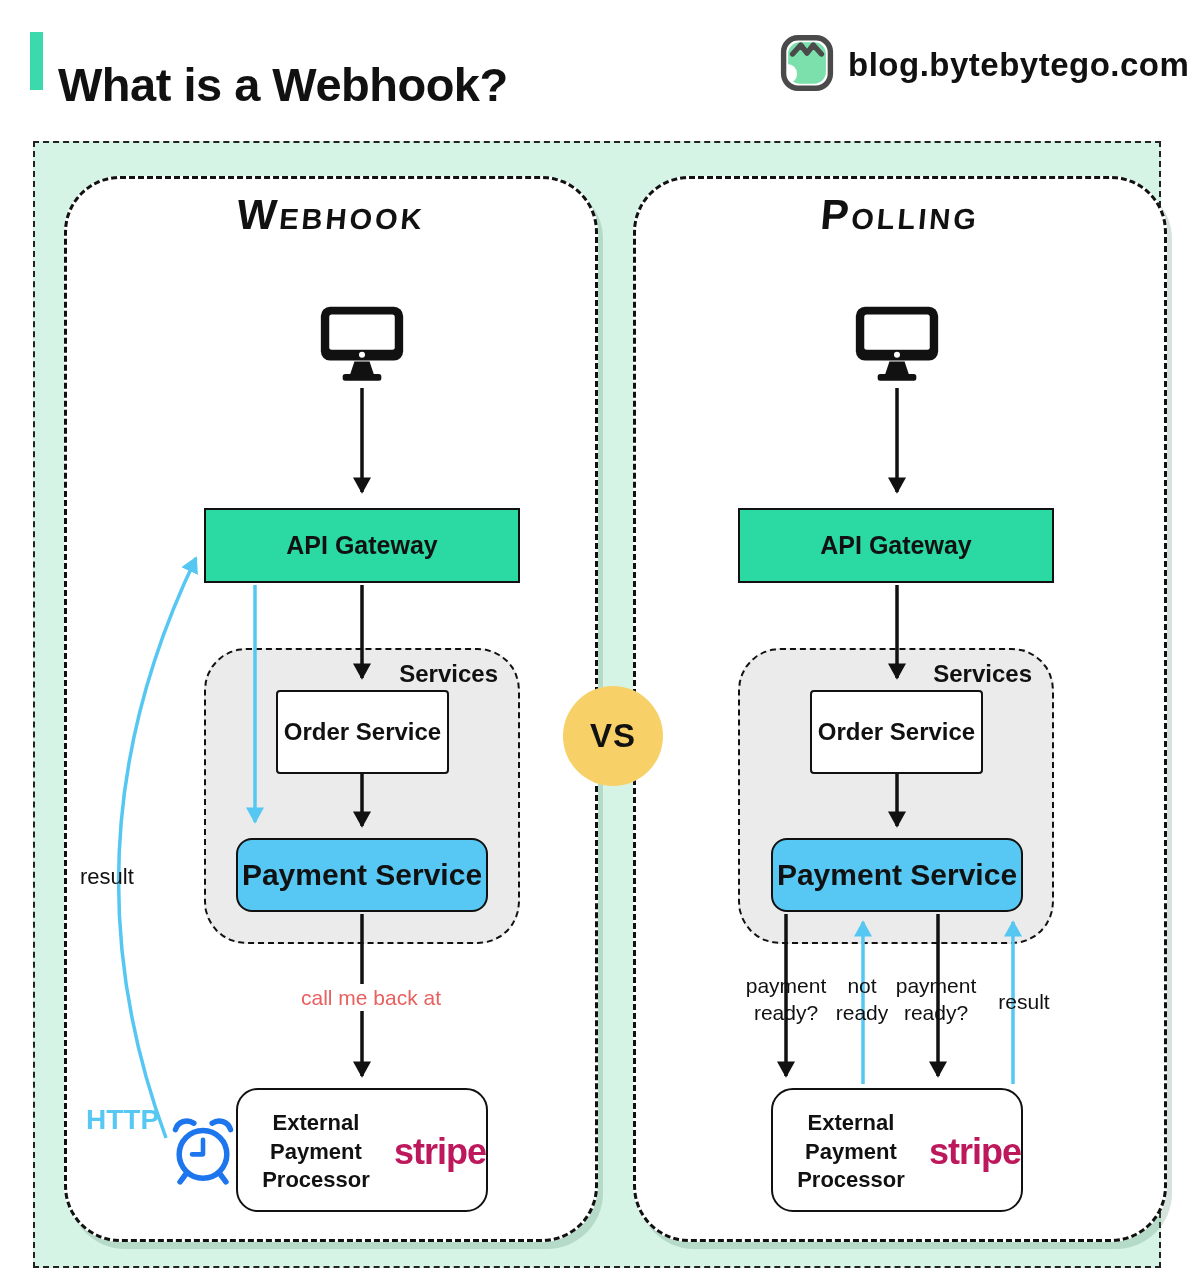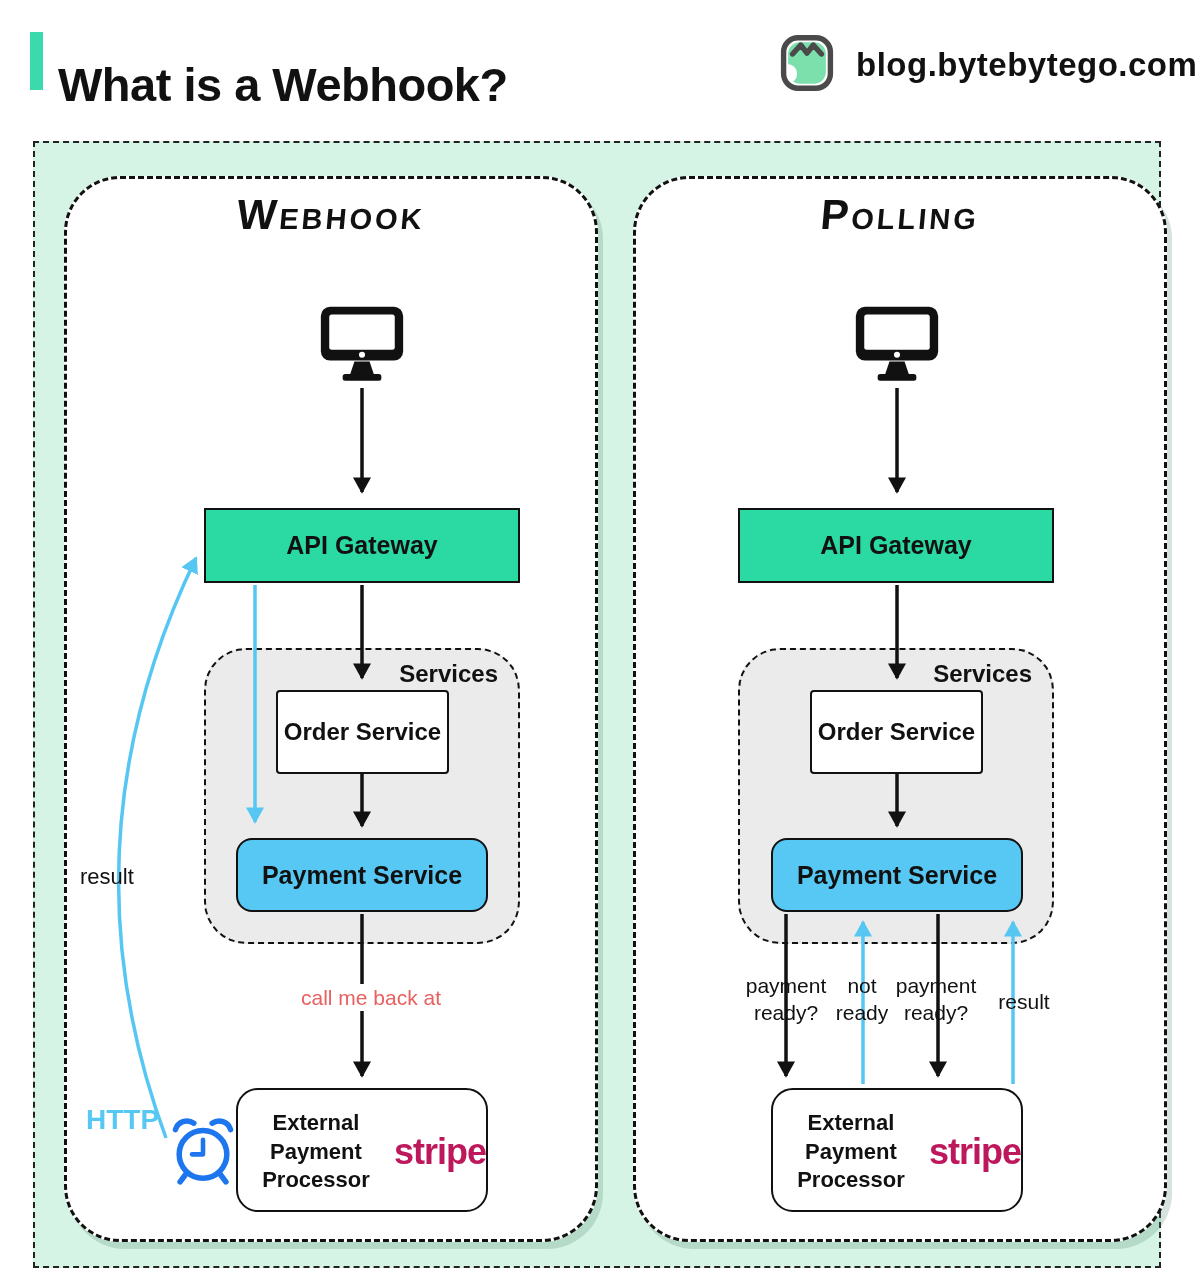--- a/index.html
+++ b/index.html
@@ -1,21 +1,21 @@
 <!DOCTYPE html>
 <html><head>
 <meta charset="utf-8">
 <style>
   html,body{margin:0;padding:0;background:#fff;}
   .page{position:relative;width:1200px;height:1279px;background:#fff;overflow:hidden;
         font-family:"Liberation Sans",sans-serif;color:#111;padding-left:16px;}
   
   .accent-bar{position:absolute;left:30px;top:32px;width:13px;height:58px;background:#3bd9ac;}
   .page-title{position:absolute;left:58px;top:26px;font-size:47px;font-weight:700;letter-spacing:-.5px;}
-  .brand{position:absolute;left:780px;top:34px;display:flex;align-items:center;gap:22px;}
+  .brand{position:absolute;left:780px;top:34px;display:flex;align-items:center;gap:14px;}
   .brand-text{font-size:33px;font-weight:600;letter-spacing:.5px;}
   
   .board{position:absolute;left:33px;top:141px;width:1128px;height:1127px;
          background:#d5f4e5;border:2px dashed #222;box-sizing:border-box;}
   .panel{position:absolute;width:534px;height:1066px;background:#fff;
          border:3px dashed #111;border-radius:56px;box-sizing:border-box;
          box-shadow:5px 7px 0 rgba(90,140,115,.25);}
   .panel-left{left:64px;top:176px;}
   .panel-right{left:633px;top:176px;}
   .panel-title{position:absolute;top:12px;left:0;width:100%;text-align:center;
@@ -27,21 +27,21 @@
   .gateway{width:316px;height:75px;background:#2bd9a2;border:2px solid #111;font-size:25px;}
   .gw-left{left:204px;top:508px;} .gw-right{left:738px;top:508px;}
   .services{position:absolute;width:316px;height:296px;background:#ebebeb;
             border:2px dashed #111;border-radius:42px;box-sizing:border-box;}
   .sv-left{left:204px;top:648px;} .sv-right{left:738px;top:648px;}
   .services-label{position:absolute;top:10px;right:20px;font-size:24px;font-weight:700;}
   .order{width:173px;height:84px;background:#fff;border:2px solid #111;border-radius:4px;
          font-size:24px;line-height:1.25;}
   .or-left{left:276px;top:690px;} .or-right{left:810px;top:690px;}
   .payment{width:252px;height:74px;background:#56c8f3;border:2px solid #111;border-radius:16px;
-           font-size:25px;}
+           font-size:30px;}
   .pay-left{left:236px;top:838px;} .pay-right{left:771px;top:838px;}
   .external{width:252px;height:124px;background:#fff;border:2.5px solid #111;border-radius:22px;
             padding-top:4px;}
   .ex-left{left:236px;top:1088px;} .ex-right{left:771px;top:1088px;}
   .external .ex-name{font-size:22px;line-height:1.3;font-weight:700;}
   .external .ex-brand{font-size:36px;font-weight:700;color:#be185d;letter-spacing:-1px;line-height:1.05;}
   
   .computer{position:absolute;width:84px;}
   .pc-left{left:320px;top:306px;} .pc-right{left:855px;top:306px;}
   .clock{position:absolute;left:170px;top:1114px;width:66px;}
@@ -177,14 +177,15 @@
     <span>ready</span>
   </div>
   <div class="flow-label fl-3">
     <span>payment</span><br>
     <span>ready?</span>
   </div>
   <div class="flow-label fl-4">
     <span>result</span>
   </div>
 
+  <div class="vs-badge">VS</div>
 
 </div>
 
 </body></html>

